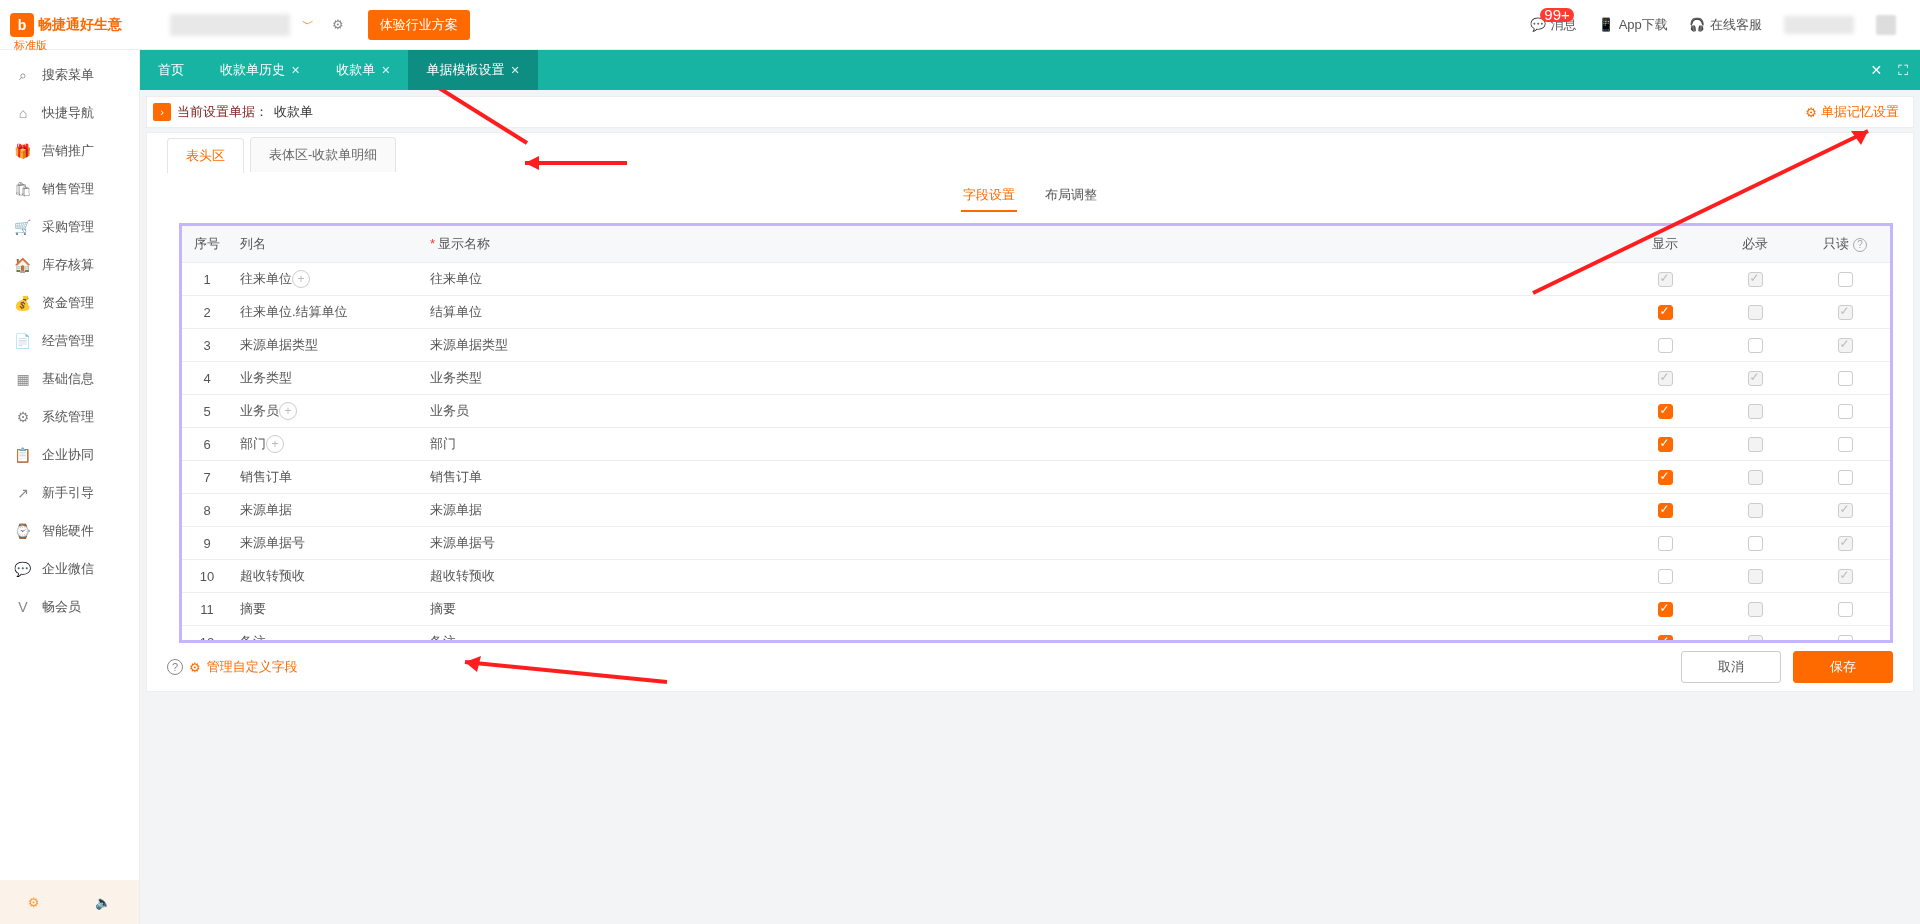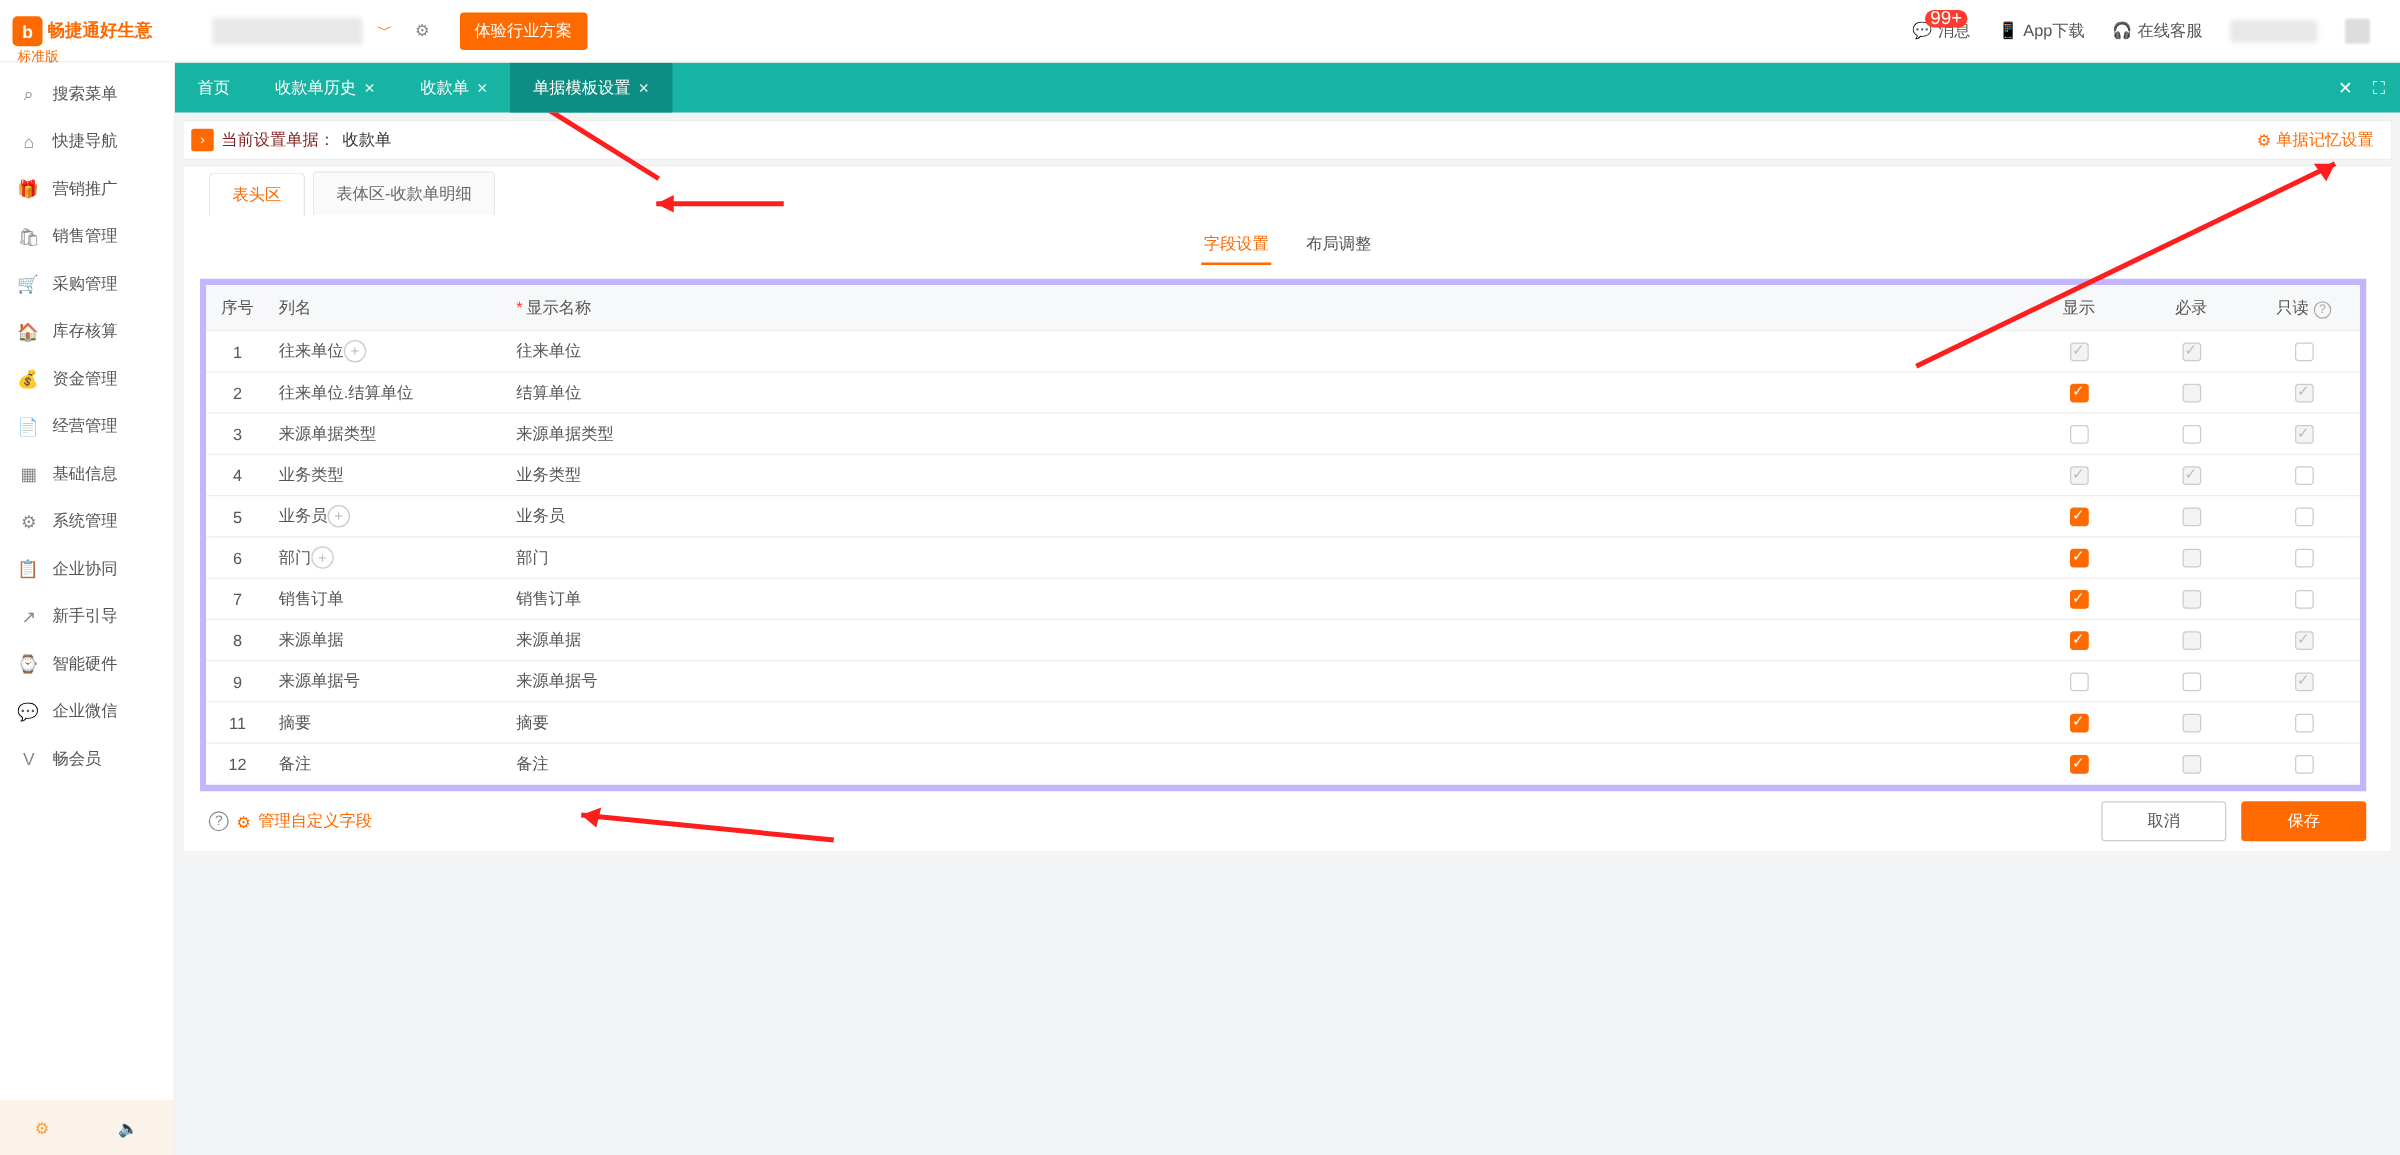--- a/index.html
+++ b/index.html
@@ -52,21 +52,21 @@
 
 .panel { background:#fff; border:1px solid #eee; margin-top:4px; padding:0 0 8px 0; position:relative;}
 .zone-tabs { display:flex; gap:0; padding:4px 20px 0 20px;}
 .zone-tab { padding:8px 18px; border:1px solid #e5e5e5; border-bottom:none; border-radius:4px 4px 0 0; background:#fafafa; color:#666; cursor:pointer; font-size:13px; margin-right:6px;}
 .zone-tab.active { color:#ff6a00; background:#fff; border-color:#e5e5e5; position:relative; top:1px;}
 .mode-tabs { display:flex; justify-content:center; gap:26px; margin-top:8px; border-bottom:1px solid transparent;}
 .mode-tab { padding:6px 2px; cursor:pointer; color:#555;}
 .mode-tab.active { color:#ff6a00; border-bottom:2px solid #ff6a00;}
 
 
-.tbl-wrap { margin:10px 20px 0 13px; border:5px solid #c4b5fd; max-height:420px; overflow-y:auto; position:relative;}
+.tbl-wrap { margin:10px 20px 0 32px; border:3px solid #c4b5fd; max-height:420px; overflow-y:auto; position:relative;}
 table { width:100%; border-collapse:collapse; table-layout:fixed;}
 th, td { border-bottom:1px solid #eee; font-size:13px; color:#555;}
 th { background:#f7f8fa; font-weight:500; text-align:left; padding:9px 8px;}
 td { padding:7px 8px; background:#fff;}
 th.col-seq, td.col-seq { width:50px; text-align:center;}
 th.col-name, td.col-name { width:190px;}
 th.col-disp { width:auto;}
 .plus-circle { width:18px; height:18px; border:1px solid #ccc; border-radius:50%; display:inline-flex; align-items:center; justify-content:center; color:#bbb; font-size:12px; cursor:pointer; flex-shrink:0;}
 th.col-chk, td.col-chk { width:90px; text-align:center;}
 .req-star { color:#f04134; margin-right:3px;}
@@ -345,20 +345,30 @@
                   <td class="col-seq">9</td>
                   <td class="col-name">
                     <div class="col-name-inner"><span>来源单据号</span></div>
                   </td>
                   <td>来源单据号</td>
                   <td class="col-chk"><span class="cbx"></span></td>
                   <td class="col-chk"><span class="cbx"></span></td>
                   <td class="col-chk"><span class="cbx disabled checked"></span></td>
                 </tr>
                 <tr>
+                  <td class="col-seq">10</td>
+                  <td class="col-name">
+                    <div class="col-name-inner"><span>超收转预收</span></div>
+                  </td>
+                  <td>超收转预收</td>
+                  <td class="col-chk"><span class="cbx"></span></td>
+                  <td class="col-chk"><span class="cbx disabled"></span></td>
+                  <td class="col-chk"><span class="cbx disabled checked"></span></td>
+                </tr>
+                <tr>
                   <td class="col-seq">11</td>
                   <td class="col-name">
                     <div class="col-name-inner"><span>摘要</span></div>
                   </td>
                   <td>摘要</td>
                   <td class="col-chk"><span class="cbx on"></span></td>
                   <td class="col-chk"><span class="cbx disabled"></span></td>
                   <td class="col-chk"><span class="cbx"></span></td>
                 </tr>
                 <tr>

